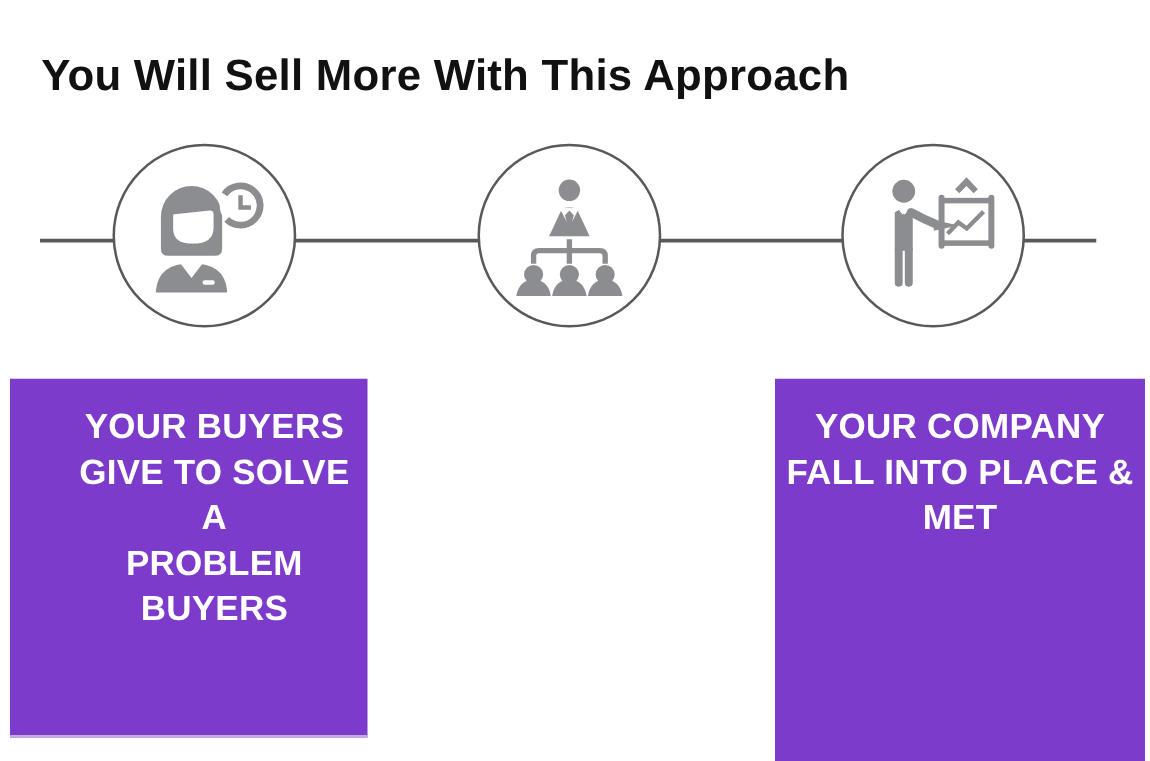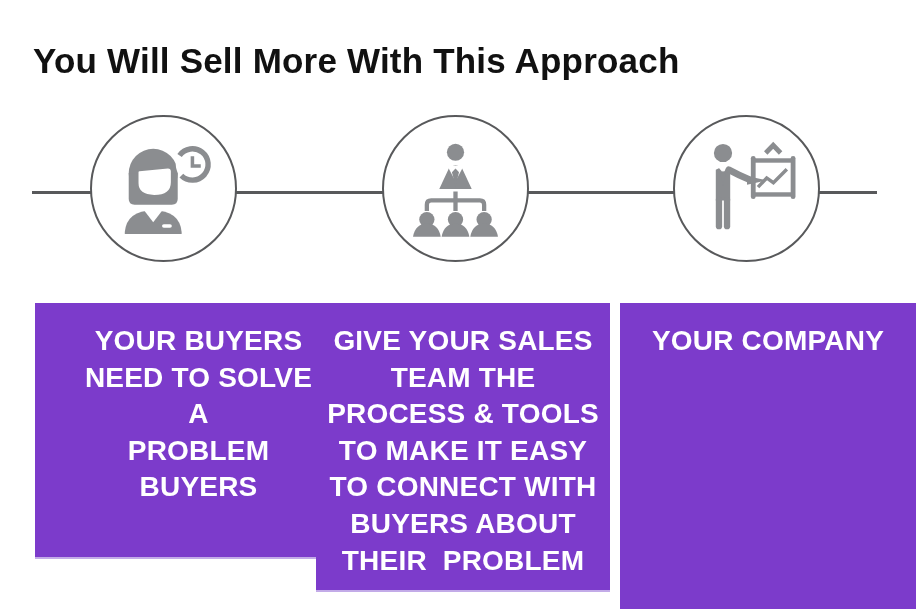--- a/index.html
+++ b/index.html
@@ -44,21 +44,21 @@
   .step-circle.c1{left:90px;}
   .step-circle.c2{left:382px;}
   .step-circle.c3{left:673px;}
   .card{
     position:absolute;top:303px;
     background:var(--accent-purple,#7C3BCB);
     border-bottom:2px solid var(--card-edge-highlight,#C3ABE8);
     color:var(--card-text,#fff);
     text-align:center;
   }
-  .card.b1{left:35px;width:286px;height:256px;padding-left:41px;}
+  .card.b1{left:8px;width:286px;height:287px;padding-left:41px;}
   .card.b2{left:316px;width:294px;height:289px;}
   .card.b3{left:620px;width:296px;height:308px;}
   .card-text{
     padding:20px 5px 0 5px;
     font-size:28px;font-weight:700;
     line-height:36.6px;
     letter-spacing:0.2px;
   }
   .card-text div{white-space:pre-wrap;}
   svg{display:block;}
@@ -123,36 +123,27 @@
         <rect x="62" y="53.4" width="40.5" height="4.6"></rect>
         <path d="M66.5,48 L75.5,38.5 L82.5,43.5 L96.5,29.5" fill="none" stroke="var(--icon-gray)" stroke-width="3.6"></path>
         <path d="M74.5,12.5 L82.3,4.5 L90,12.5" fill="none" stroke="var(--icon-gray)" stroke-width="5"></path>
       </g>
     </svg>
   </div>
 
   <div class="card b1">
     <div class="card-text">
         <div>YOUR BUYERS</div>
-        <div>NEED TO SOLVE A</div>
+        <div>GIVE TO SOLVE A</div>
         <div>PROBLEM BUYERS</div>
       </div>
   </div>
 
-  <div class="card b2">
-    <div class="card-text">
-        <div>GIVE YOUR SALES</div>
-        <div>TEAM THE</div>
-        <div>PROCESS &amp; TOOLS</div>
-        <div>TO MAKE IT EASY</div>
-        <div>TO CONNECT WITH</div>
-        <div>BUYERS ABOUT</div>
-        <div>THEIR  PROBLEM</div>
-      </div>
-  </div>
 
   <div class="card b3">
     <div class="card-text">
         <div>YOUR COMPANY</div>
+        <div>FALL INTO PLACE &amp;</div>
+        <div>MET</div>
       </div>
   </div>
 
 </div>
 
 </body></html>

